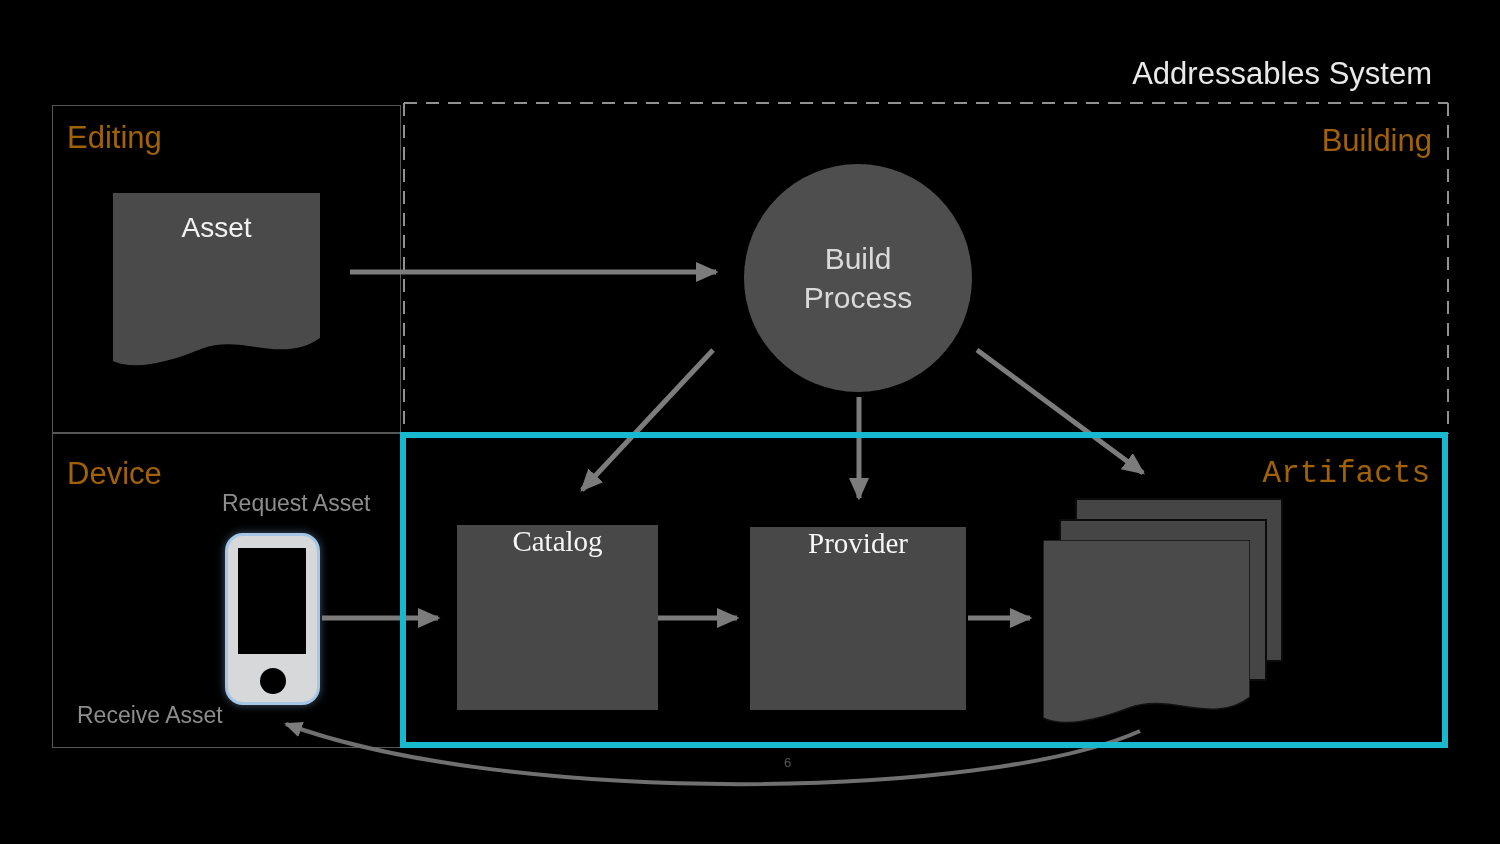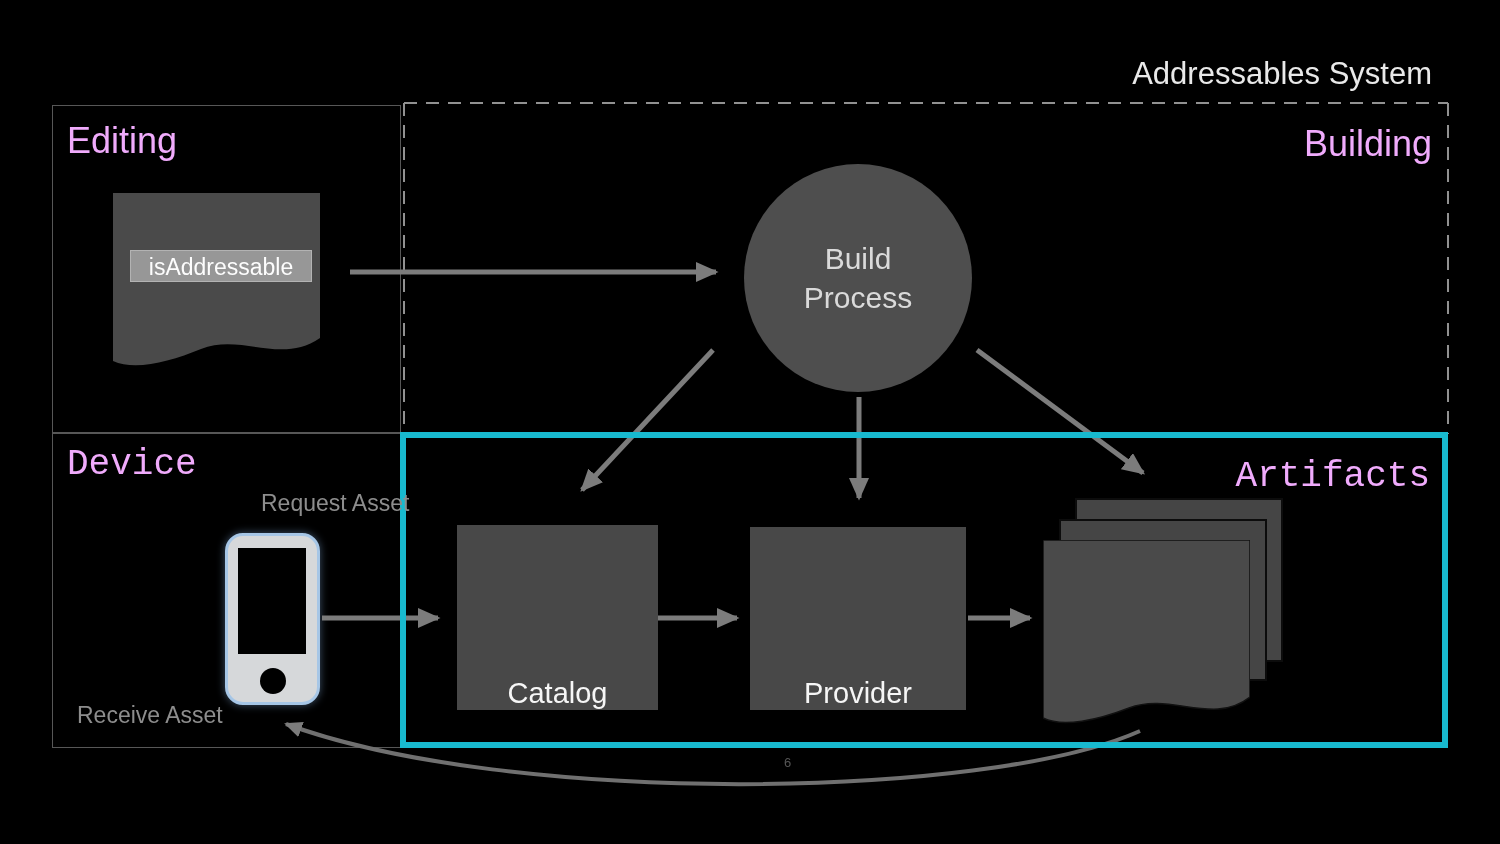--- a/index.html
+++ b/index.html
@@ -7,35 +7,35 @@
     position:relative;width:1500px;height:844px;background:#000;overflow:hidden;
     font-family:"Liberation Sans", sans-serif;
   }
   .abs{position:absolute;}
   
   .editing-box{left:52px;top:105px;width:349px;height:328px;border:1px solid #575757;box-sizing:border-box;}
   .device-box{left:52px;top:433px;width:349px;height:315px;border:1px solid #575757;box-sizing:border-box;}
   .artifacts-box{left:400px;top:432px;width:1048px;height:316px;border:6px solid #18b9ce;box-sizing:border-box;z-index:6;}
   
   .slide-title{right:68px;top:56px;font-size:31px;color:#e9e9e9;z-index:7;}
-  .section-label{font-size:36px;color:#f0abfc;z-index:7;}
+  .section-label{font-size:31px;color:#a16207;z-index:7;}
   .small-label{font-size:23px;color:#8d8d8d;z-index:7;}
   .page-number{left:784px;top:755px;font-size:13px;color:#565656;z-index:7;}
   
   .asset-doc{left:113px;top:193px;width:207px;height:188px;z-index:2;}
   .asset-title{left:113px;top:212px;width:207px;text-align:center;font-size:28px;color:#f2f2f2;z-index:3;}
   .asset-flag{left:130px;top:250px;width:182px;height:32px;line-height:32px;text-align:center;
     background:#979797;border:1px solid #b3b3b3;box-sizing:border-box;color:#fdfdfd;font-size:23px;z-index:3;}
   
   .build-circle{left:744px;top:164px;width:228px;height:228px;border-radius:50%;background:#4e4e4e;
     display:flex;align-items:center;justify-content:center;z-index:2;}
   .build-circle span{display:block;width:150px;text-align:center;font-size:30px;line-height:39px;color:#dadada;}
   
-  .node-box{background:#484848;display:flex;align-items:flex-end;justify-content:center;
-    color:#f6f6f6;font-size:29px;z-index:2;}
+  .node-box{background:#484848;display:flex;align-items:flex-start;justify-content:center;
+    color:#f6f6f6;font-size:29px;z-index:2;font-family:Liberation Serif, serif;}
   .catalog-box{left:457px;top:525px;width:201px;height:185px;}
   .provider-box{left:750px;top:527px;width:216px;height:183px;}
   
   .content-back{background:#454545;border:2px solid #0c0c0c;box-sizing:border-box;z-index:2;}
   .content-back1{left:1075px;top:498px;width:208px;height:164px;}
   .content-back2{left:1059px;top:519px;width:208px;height:162px;}
   .content-doc{left:1043px;top:540px;width:207px;height:200px;z-index:3;}
   .content-label{left:1043px;top:618px;width:207px;text-align:center;font-size:29px;color:#f6f6f6;z-index:4;}
   
   .phone{left:225px;top:533px;width:95px;height:172px;background:#d6d8da;border:3px solid #a6c6e6;
@@ -47,33 +47,33 @@
   .overlay{left:0;top:0;z-index:5;}
 </style>
 </head>
 <body>
 
 <div class="stage">
 
   <div class="abs slide-title">Addressables System</div>
   <div class="abs section-label" style="left:67px;top:120px;">Editing</div>
   <div class="abs section-label" style="right:68px;top:123px;">Building</div>
-  <div class="abs section-label" style="left:67px;top:444px;font-family:Liberation Mono, monospace;">Device</div>
+  <div class="abs section-label" style="left:67px;top:456px;">Device</div>
   <div class="abs section-label" style="right:70px;top:456px;font-family:Liberation Mono, monospace;">Artifacts</div>
-  <div class="abs small-label" style="left:222px;top:490px;margin-left:39px;">Request Asset</div>
+  <div class="abs small-label" style="left:222px;top:490px;">Request Asset</div>
   <div class="abs small-label" style="left:66px;top:702px;margin-left:11px;">Receive Asset</div>
   <div class="abs page-number">6</div>
 
   <div class="abs editing-box"></div>
   <div class="abs device-box"></div>
 
   <svg class="abs asset-doc" viewBox="0 0 207 188" width="207" height="188">
     <path d="M0,0 H207 V145 C168,172 128,140 88,156 C56,169 22,178 0,168 Z" fill="#4a4a4a"></path>
   </svg>
-  <div class="abs asset-flag">isAddressable</div>
+  <div class="abs asset-title">Asset</div>
 
   <div class="abs build-circle">
     <span>Build Process</span>
   </div>
 
   <div class="abs node-box catalog-box">
     <span>Catalog</span>
   </div>
   <div class="abs node-box provider-box">
     <span>Provider</span>

